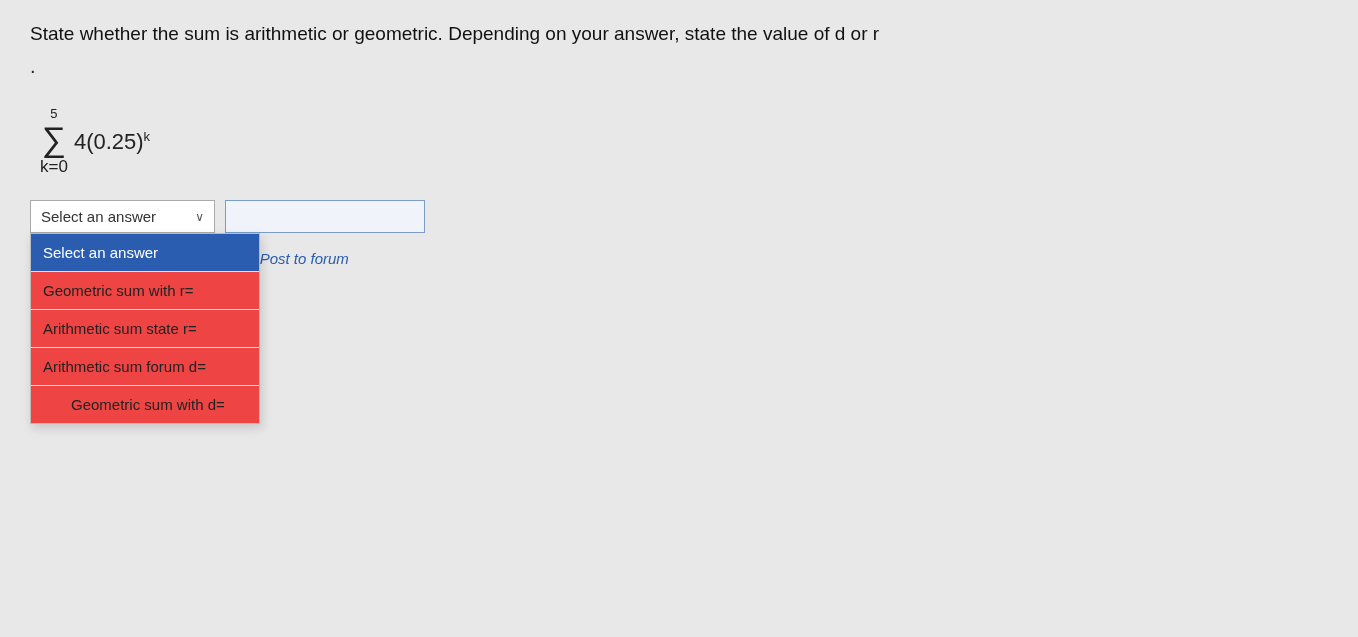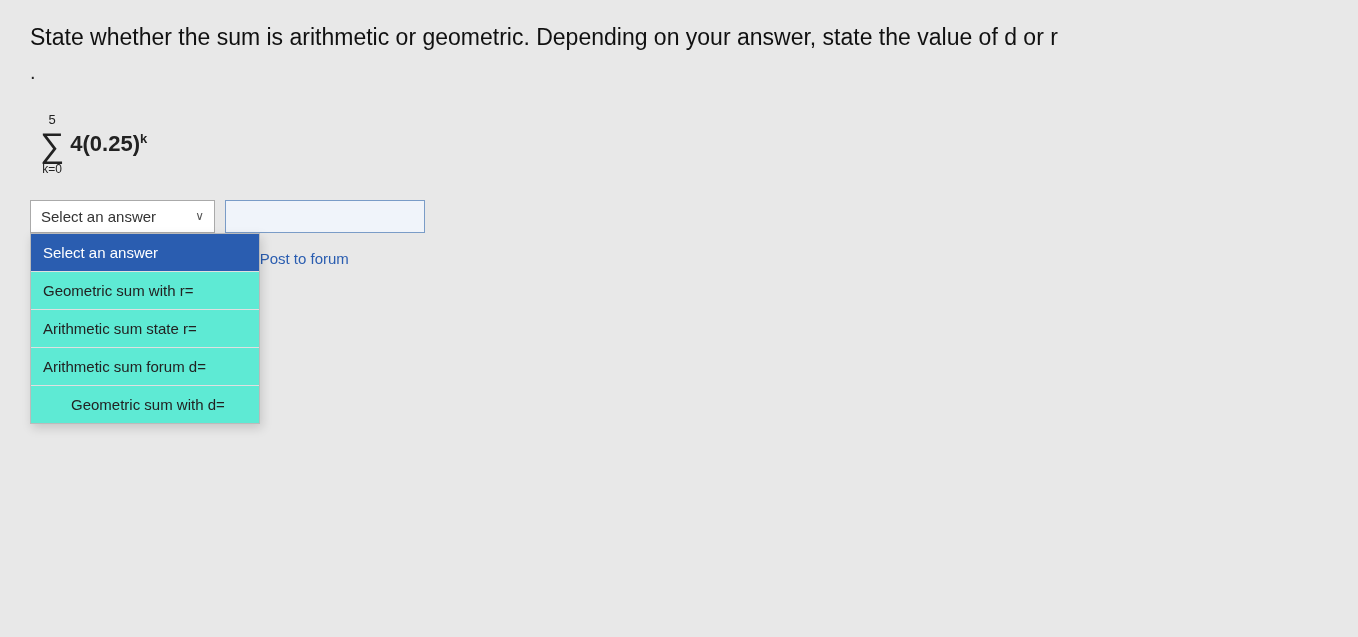--- a/index.html
+++ b/index.html
@@ -7,21 +7,21 @@
     body {
       background: #e8e8e8;
       font-family: Arial, sans-serif;
       font-size: 16px;
       color: #222;
       min-height: 637px;
       padding: 20px 30px;
     }
 
     .question-text {
-      font-size: 23px;
+      font-size: 19px;
       color: #111;
       margin-bottom: 6px;
       line-height: 1.5;
     }
 
     .dot {
       margin-bottom: 10px;
       font-size: 20px;
     }
 
@@ -51,27 +51,26 @@
       font-size: 13px;
     }
 
     .sigma-sym {
       font-size: 34px;
       line-height: 1;
       vertical-align: middle;
     }
 
     .sigma-limits .bottom {
-      font-size: 12px;
+      font-size: 17px;
     }
 
     .formula-expr {
       font-size: 22px;
       vertical-align: middle;
-      font-weight: bold;
     }
 
     .formula-expr sup {
       font-size: 13px;
     }
 
     .controls-row {
       display: flex;
       align-items: flex-end;
       gap: 10px;
@@ -113,21 +112,21 @@
       z-index: 100;
       box-shadow: 2px 4px 10px rgba(0,0,0,0.15);
     }
 
     .dropdown-item {
       padding: 10px 12px;
       font-size: 15px;
       cursor: pointer;
       color: #222;
       border-bottom: 1px solid #e0e0e0;
-      background: #5eead4;
+      background: #ef4444;
     }
 
     .dropdown-item:last-child {
       border-bottom: none;
       padding-left: 40px;
     }
 
     .dropdown-item.highlighted {
       background: #2a5db0;
       color: #fff;
@@ -150,20 +149,21 @@
       margin-left: 4px;
       font-size: 15px;
       color: #2a5db0;
     }
 
     .action-item {
       display: flex;
       align-items: center;
       gap: 6px;
       cursor: pointer;
+      font-style: italic;
     }
 
     .ok-btn {
       font-size: 15px;
       color: #2a5db0;
       cursor: pointer;
     }
 
     .icon-envelope::before { content: '✉'; font-size: 16px; }
     .icon-bubble::before { content: '○'; font-size: 16px; }

